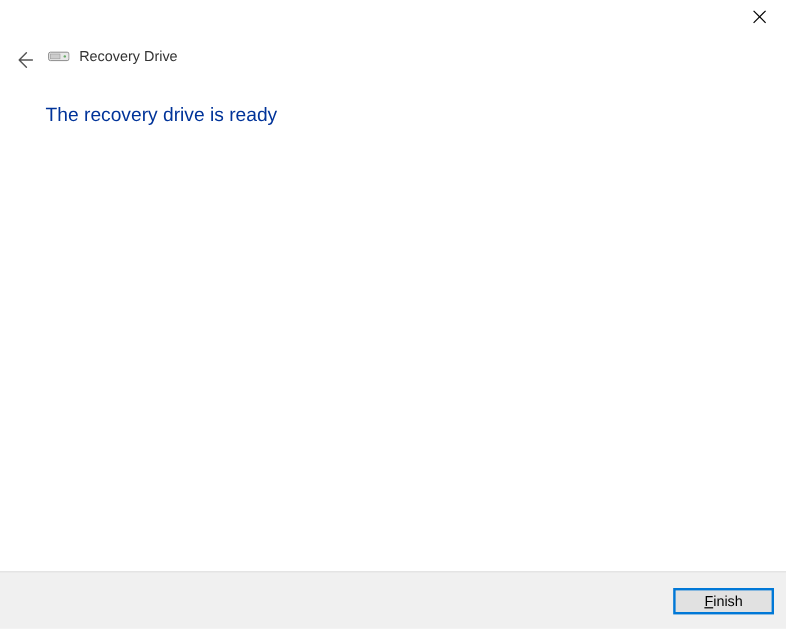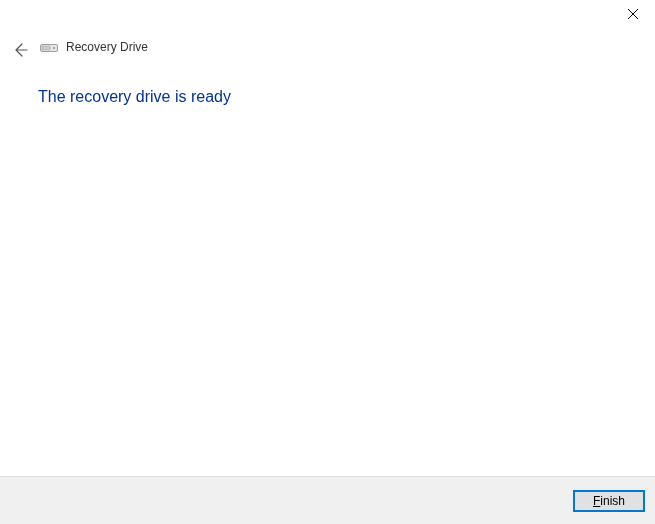--- a/index.html
+++ b/index.html
@@ -81,21 +81,21 @@
       right: 0;
       height: 48px;
       background: #f0f0f0;
       border-top: 1px solid #e0e0e0;
       display: flex;
       align-items: center;
       justify-content: flex-end;
       padding-right: 10px;
     }
     .finish-btn {
-      width: 72px;
+      width: 84px;
       height: 22px;
       background: #e1e1e1;
       border: 2px solid #0078d7;
       font-size: 12px;
       font-family: inherit;
       cursor: pointer;
       color: #000;
       display: flex;
       align-items: center;
       justify-content: center;

